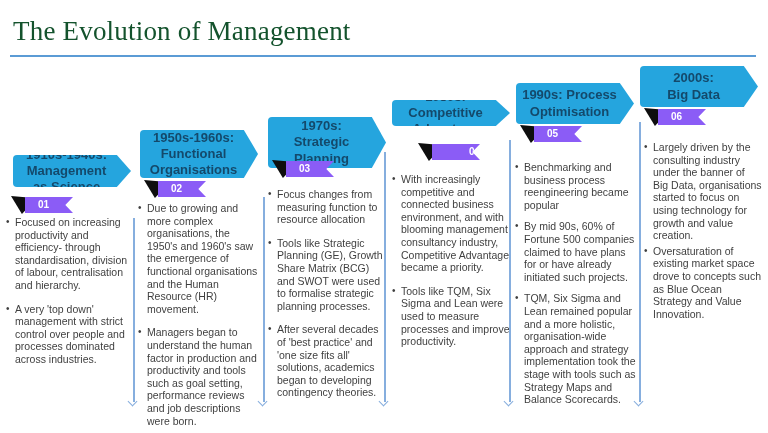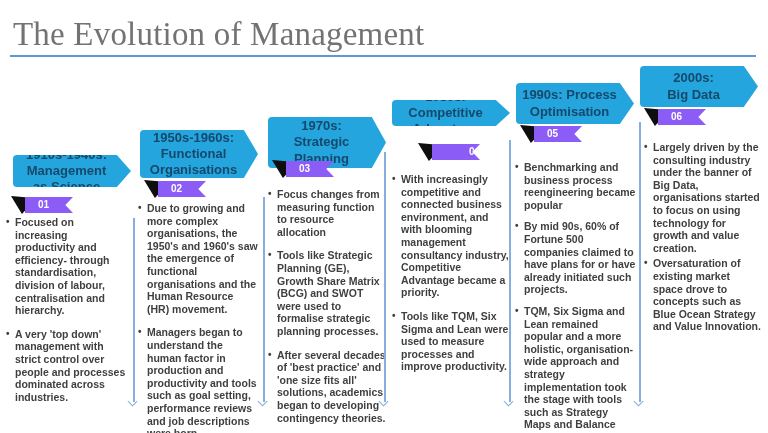--- a/index.html
+++ b/index.html
@@ -3,22 +3,22 @@
 <meta charset="utf-8">
 <style>
   * { margin:0; padding:0; box-sizing:border-box; }
   html,body { background:#e9e9e9; }
   .slide {
     position:relative; width:768px; height:433px; background:#ffffff;
     overflow:hidden; font-family:"Liberation Sans", sans-serif; margin:0 auto;
   }
   .title {
     position:absolute; left:13px; top:16px;
-    font-family:"Liberation Serif", serif; font-size:33px; font-weight:400;
-    color:#737373; letter-spacing:.2px; white-space:nowrap;
+    font-family:"Liberation Serif", serif; font-size:27px; font-weight:400;
+    color:#14532d; letter-spacing:.2px; white-space:nowrap;
   }
   .title-rule { position:absolute; left:10px; top:55px; width:746px; height:2px; background:#5b9bd5; }
 
   .chevron {
     position:absolute; width:118px; display:flex; align-items:center; justify-content:center;
     background:#25a5de; color:#14496b; font-weight:bold; font-size:13px; line-height:1.25;
     text-align:center; padding:2px 16px 2px 5px;
     clip-path:polygon(0 0, 88% 0, 100% 50%, 88% 100%, 0 100%);
     border-radius:4px 0 0 4px;
   }
@@ -29,21 +29,21 @@
     position:absolute; left:2px; top:0; width:26px; height:18px; background:#0e0e0e;
     clip-path:polygon(0 0, 100% 12%, 42% 100%);
   }
   .badge .ribbon {
     position:absolute; left:16px; top:1px; width:48px; height:16px; background:#8b5cf6;
     clip-path:polygon(0 0, 100% 0, 84% 50%, 100% 100%, 0 100%);
     color:#ffffff; font-weight:bold; font-size:10px; line-height:16px; padding-left:13px;
   }
 
   .bullets { position:absolute; list-style:none; color:#3f3f3f; font-size:10.5px; line-height:1.2; }
-  .bullets li { position:relative; padding-left:10px; margin-bottom:11px;font-weight:bold; }
+  .bullets li { position:relative; padding-left:10px; margin-bottom:11px; }
   .bullets li::before { content:"•"; position:absolute; left:1px; top:0; font-size:10px; color:#3f3f3f; }
   .bullets.tight li { margin-bottom:3px; }
   .bullets.med li { margin-bottom:9px; }
 
   .vline { position:absolute; width:1.5px; background:#86aede; }
   .arrowhead {
     position:absolute; width:7px; height:7px;
     border-right:1.6px solid #86aede; border-bottom:1.6px solid #86aede;
     transform:rotate(45deg);
   }

